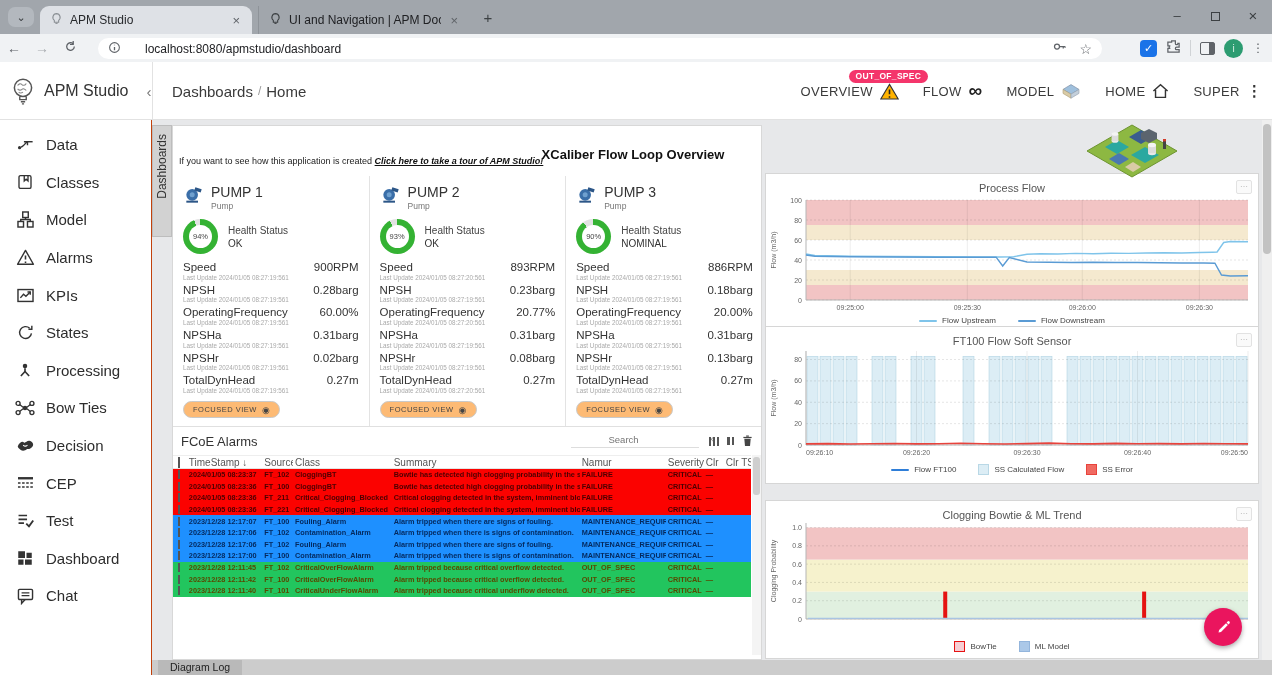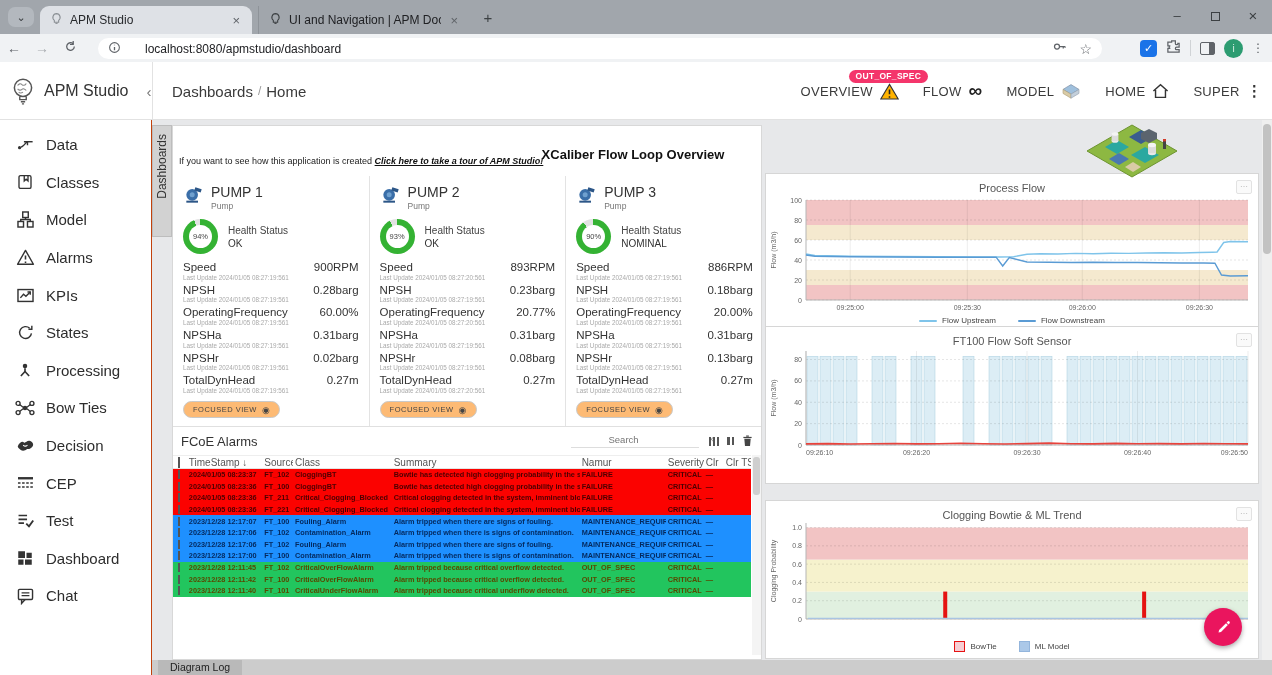--- a/index.html
+++ b/index.html
@@ -899,20 +899,34 @@
           <line x1="371.5" x2="371.5" y1="24" y2="118" stroke="rgba(0,0,0,0.07)"></line>
           <text x="371.5" y="128" text-anchor="middle" font-size="7" fill="#666" font-family="Liberation Sans, sans-serif">09:26:40</text>
           <line x1="482" x2="482" y1="24" y2="118" stroke="rgba(0,0,0,0.07)"></line>
           <text x="482" y="128" text-anchor="end" font-size="7" fill="#666" font-family="Liberation Sans, sans-serif">09:26:50</text>
           <line x1="40" x2="40" y1="24" y2="118" stroke="#b5b5b5"></line>
           <line x1="40" x2="482" y1="118" y2="118" stroke="#b5b5b5"></line>
           <polyline points="40.0,116.9 62.1,116.6 84.2,117.0 106.3,116.8 128.4,116.5 150.5,116.9 172.6,116.7 194.7,116.3 216.8,116.8 238.9,117.0 261.0,116.6 283.1,116.1 305.2,116.7 327.3,116.9 349.4,116.4 371.5,116.8 393.6,116.6 415.7,116.9 437.8,116.5 459.9,116.7 482.0,116.9" fill="none" stroke="#e8433c" stroke-width="1.6"></polyline>
           <text x="10" y="71" font-size="7" fill="#666" transform="rotate(-90 10 71)" text-anchor="middle" font-family="Liberation Sans, sans-serif">Flow (m3/h)</text>
         </svg>
       </div>
+  <div class="legend" style="top: 137px;">
+        <div class="lg-item">
+          <span class="lg-line" style="background: rgb(47, 126, 216);"></span>
+          <span>Flow FT100</span>
+        </div>
+        <div class="lg-item">
+          <span class="lg-box" style="background: rgb(220, 237, 245); border-color: rgb(185, 216, 230);"></span>
+          <span>SS Calculated Flow</span>
+        </div>
+        <div class="lg-item">
+          <span class="lg-box" style="background: rgb(240, 106, 98); border-color: rgb(232, 67, 60);"></span>
+          <span>SS Error</span>
+        </div>
+      </div>
     </div>
   <div class="panel p3">
     <div class="c-title">Clogging Bowtie &amp; ML Trend</div>
     <div class="menu-btn">⋯</div>
     <div id="chart2">
         <svg width="492" height="157" style="position:absolute;left:0;top:0;">
           <rect x="40" y="90.57142857142857" width="442" height="27.42857142857143" fill="#e1f0e0"></rect>
           <rect x="40" y="58.57142857142857" width="442" height="32" fill="#f6f2cd"></rect>
           <rect x="40" y="26.571428571428584" width="442" height="31.999999999999986" fill="#f2c4c4"></rect>
           <line x1="40" x2="482" y1="118" y2="118" stroke="rgba(0,0,0,0.10)" stroke-dasharray="2,2"></line>

